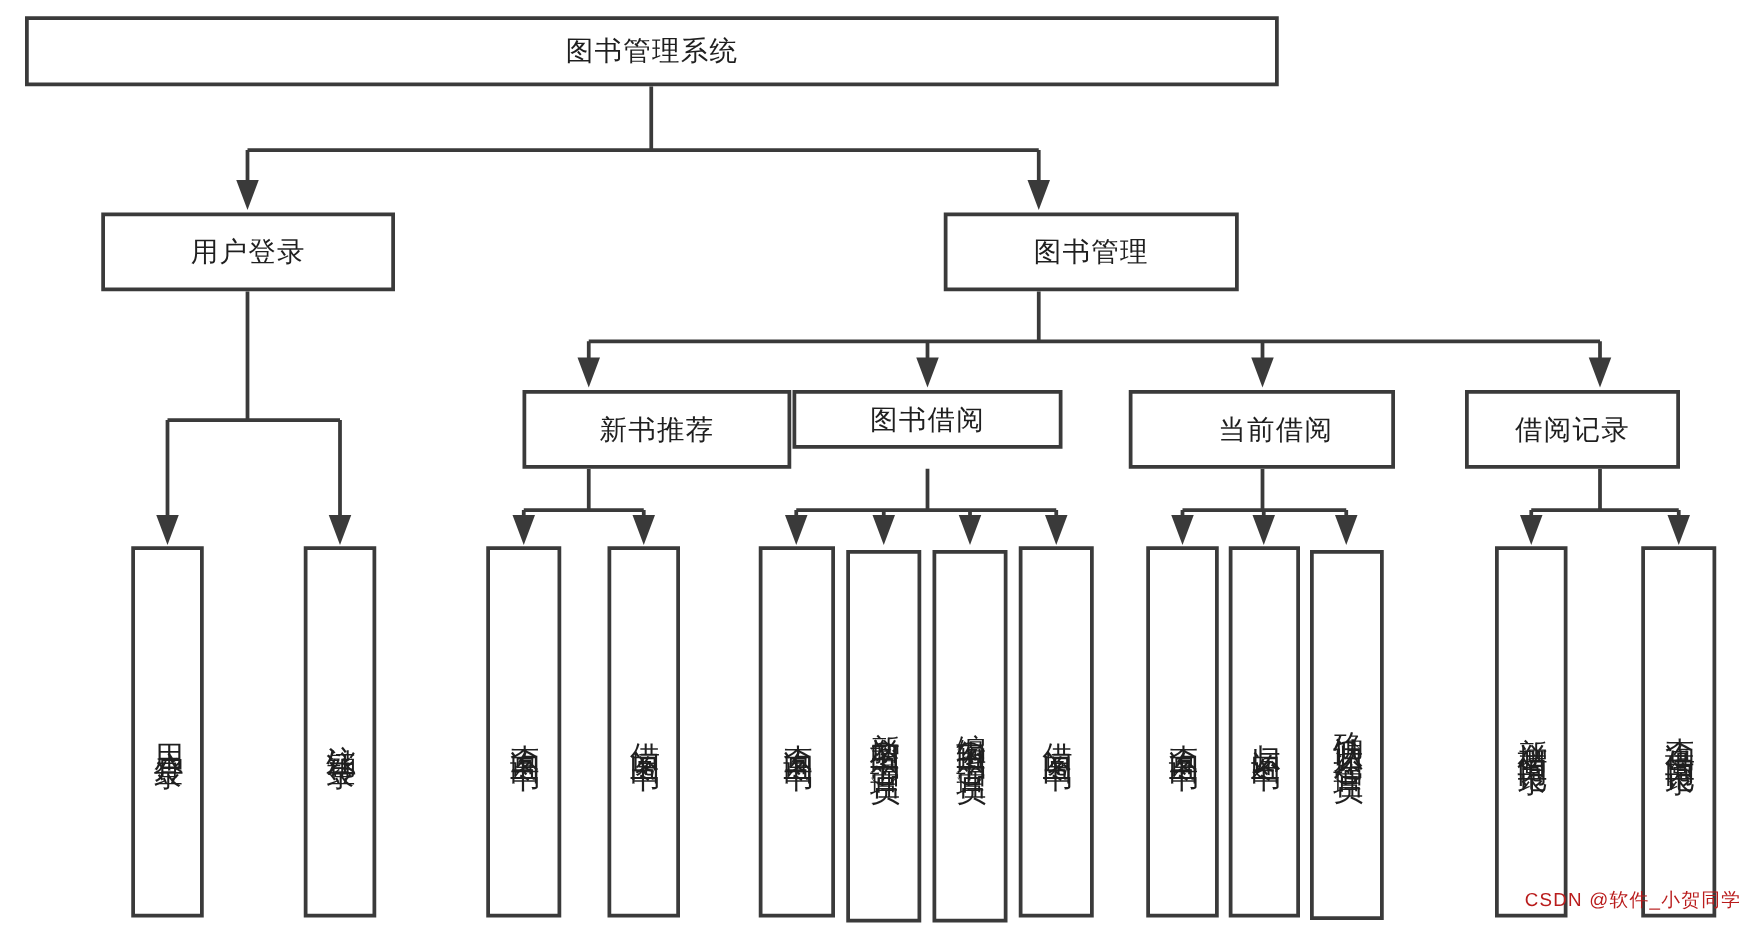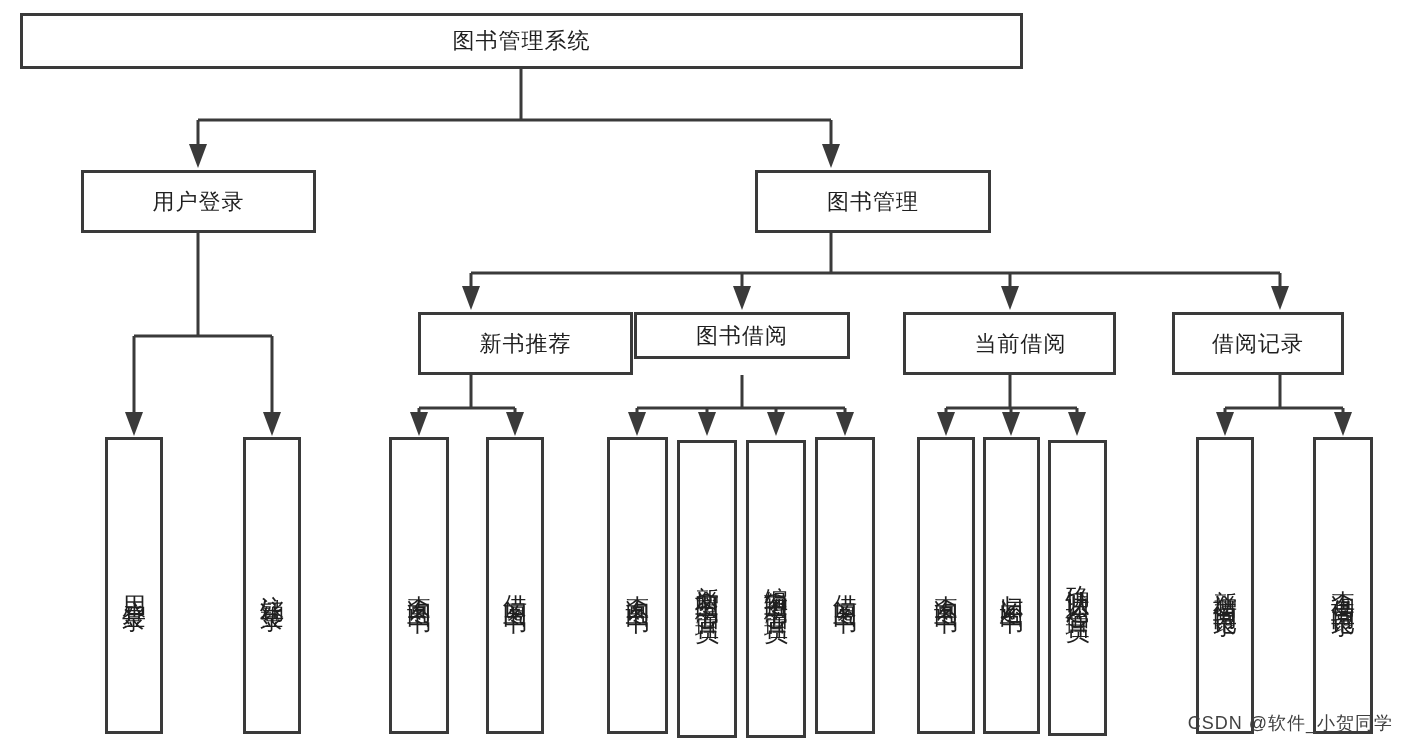--- a/index.html
+++ b/index.html
@@ -39,22 +39,22 @@
   .vnode .vtext {
     writing-mode: vertical-rl;
     letter-spacing: 5px;
     line-height: 1;
     white-space: nowrap;
   }
   .watermark {
     position: absolute;
     top: 711px;
     right: 12px;
-    font-size: 18px;
-    color: #404040;
+    font-size: 15px;
+    color: #b91c1c;
     letter-spacing: 1px;
     z-index: 5;
     pointer-events: none;
   }
   
   #n-root  { left: 20px;   top: 13px;  width: 1003px; height: 56px; }
   #n-login { left: 81px;   top: 170px; width: 235px;  height: 63px; }
   #n-mgmt  { left: 713px;  top: 170px; width: 236px;  height: 63px; margin-left: 42px; }
   #n-rec   { left: 383px;  top: 312px; width: 215px;  height: 63px; margin-left: 35px; }
   #n-bor   { left: 634px;  top: 312px; width: 216px;  height: 47px; }

